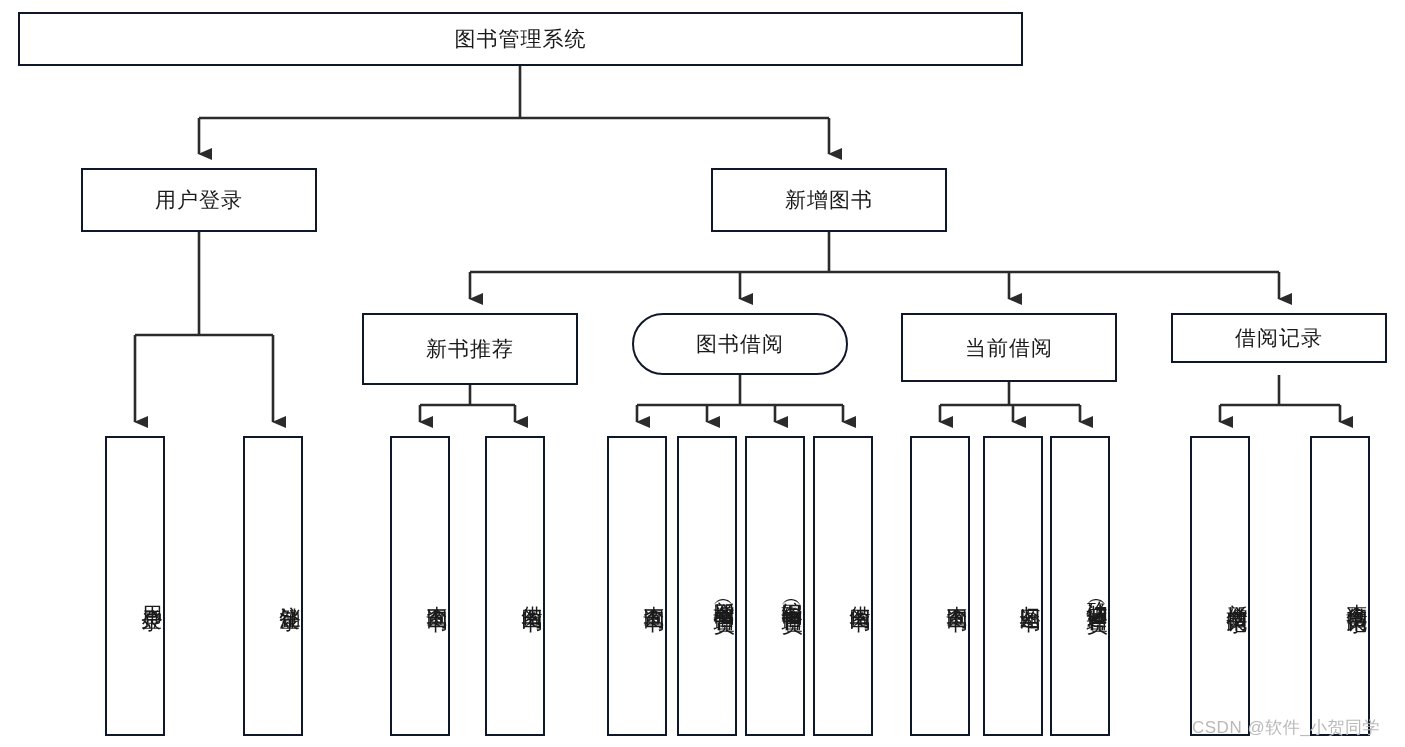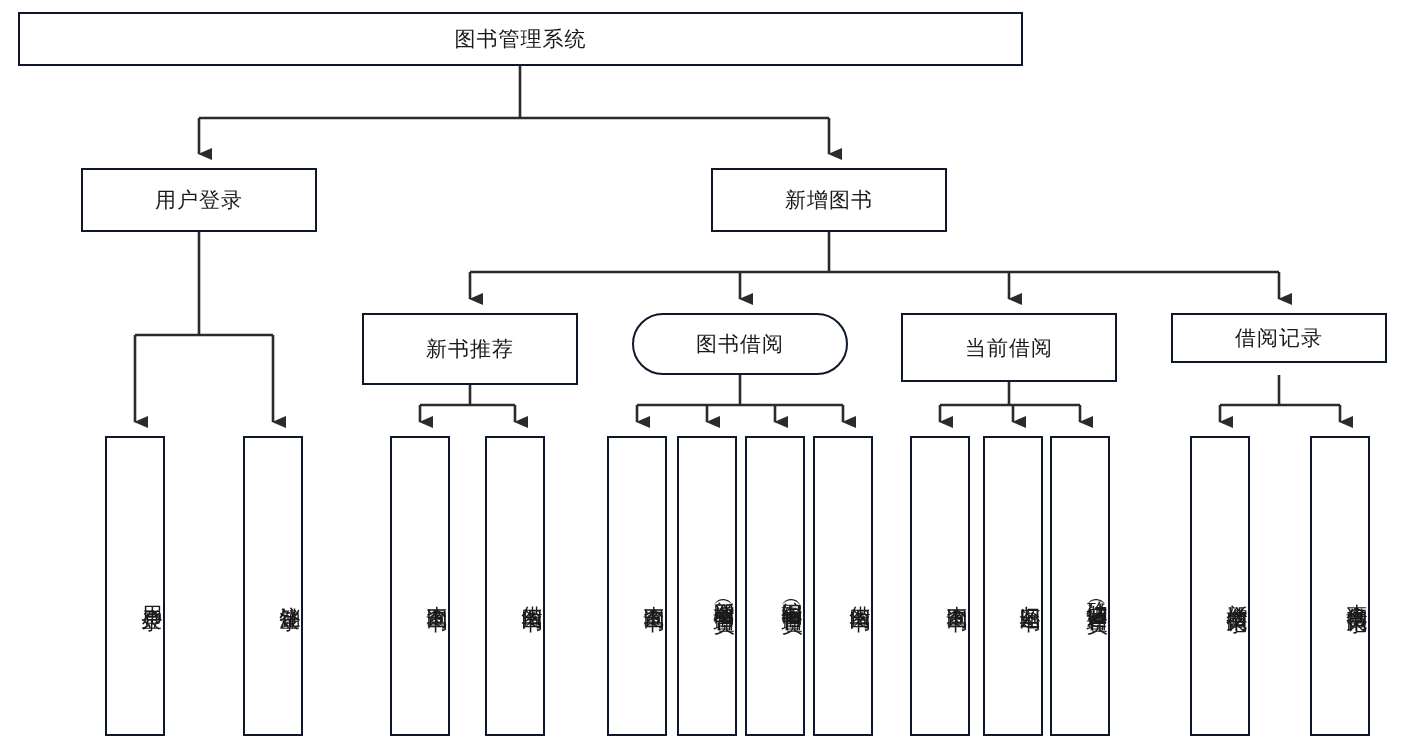--- a/index.html
+++ b/index.html
@@ -119,13 +119,14 @@
       <div class="node v" style="left: 1050px; top: 436px; width: 60px; height: 300px;">
         <span class="txt">确认归还（管理员）</span>
       </div>
       <div class="node v" style="left: 1190px; top: 436px; width: 60px; height: 300px;">
         <span class="txt">新增借阅记录</span>
       </div>
       <div class="node v" style="left: 1310px; top: 436px; width: 60px; height: 300px;">
         <span class="txt">查询借阅记录</span>
       </div>
     </div>
+  <div class="watermark" style="left: 1192px; top: 716px;">CSDN @软件_小贺同学</div>
 </div>
 
 </body></html>

